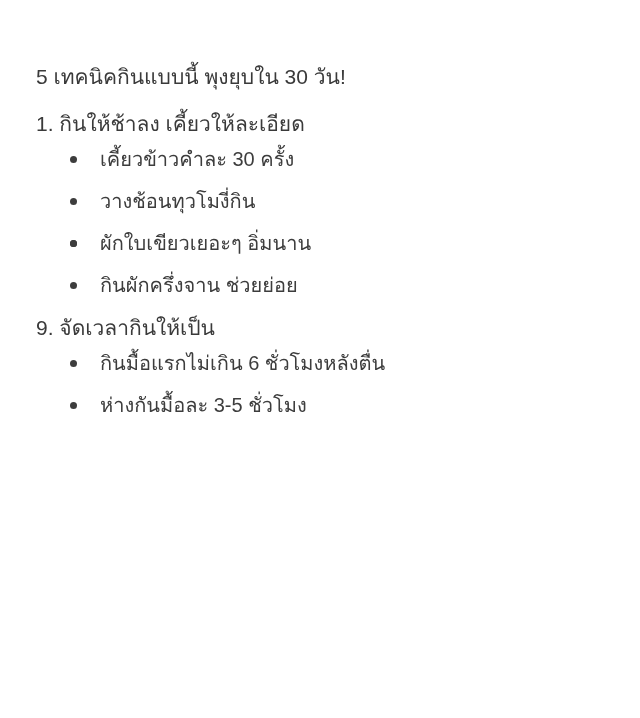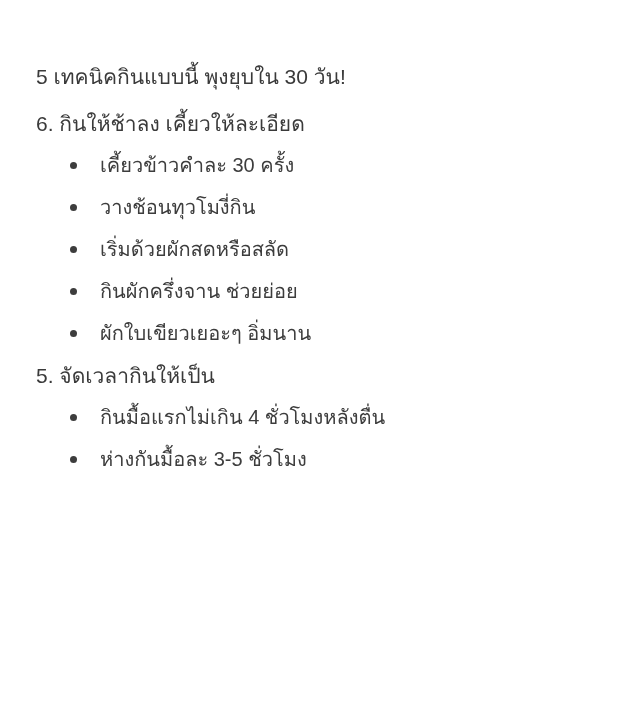--- a/index.html
+++ b/index.html
@@ -43,21 +43,21 @@
     list-style: none;
     margin: 0 0 12px 0;
     padding: 0 0 0 28px;
   }
   ul.bullets li {
     position: relative;
     font-size: 20px;
     line-height: 28px;
     color: #3d3d3d;
     padding: 0 0 0 36px;
-    margin: 12px 0 14px 0;
+    margin: 0 0 14px 0;
     white-space: nowrap;
   }
   ul.bullets li .dot {
     position: absolute;
     left: 6px;
     top: 11px;
     width: 7px;
     height: 7px;
     background: #3d3d3d;
     border-radius: 50%;
@@ -65,36 +65,36 @@
   }
 </style>
 </head>
 <body>
 
 <div class="page">
 
   <h1 class="title">5 เทคนิคกินแบบนี้ พุงยุบใน 30 วัน!</h1>
 
   <div class="section">
-    <div class="section-heading">6. กินให้ช้าลง เคี้ยวให้ละเอียด</div>
+    <div class="section-heading">1. กินให้ช้าลง เคี้ยวให้ละเอียด</div>
     <ul class="bullets">
       <li><span class="dot"></span><span>เคี้ยวข้าวคำละ 30 ครั้ง</span></li>
       <li><span class="dot"></span><span>วางช้อนทุวโมงี่กิน</span></li>
     </ul>
   </div>
 
   <div class="section">
     <ul class="bullets">
-      <li><span class="dot"></span><span>เริ่มด้วยผักสดหรือสลัด</span></li>
+      <li><span class="dot"></span></li>
+      <li><span class="dot"></span><span>ผักใบเขียวเยอะๆ อิ่มนาน</span></li>
       <li><span class="dot"></span><span>กินผักครึ่งจาน ช่วยย่อย</span></li>
-      <li><span class="dot"></span><span>ผักใบเขียวเยอะๆ อิ่มนาน</span></li>
     </ul>
   </div>
 
   <div class="section">
-    <div class="section-heading">5. จัดเวลากินให้เป็น</div>
+    <div class="section-heading">9. จัดเวลากินให้เป็น</div>
     <ul class="bullets">
-      <li><span class="dot"></span><span>กินมื้อแรกไม่เกิน 4 ชั่วโมงหลังตื่น</span></li>
+      <li><span class="dot"></span><span>กินมื้อแรกไม่เกิน 6 ชั่วโมงหลังตื่น</span></li>
       <li><span class="dot"></span><span>ห่างกันมื้อละ 3-5 ชั่วโมง</span></li>
     </ul>
   </div>
 
 </div>
 
 </body></html>

